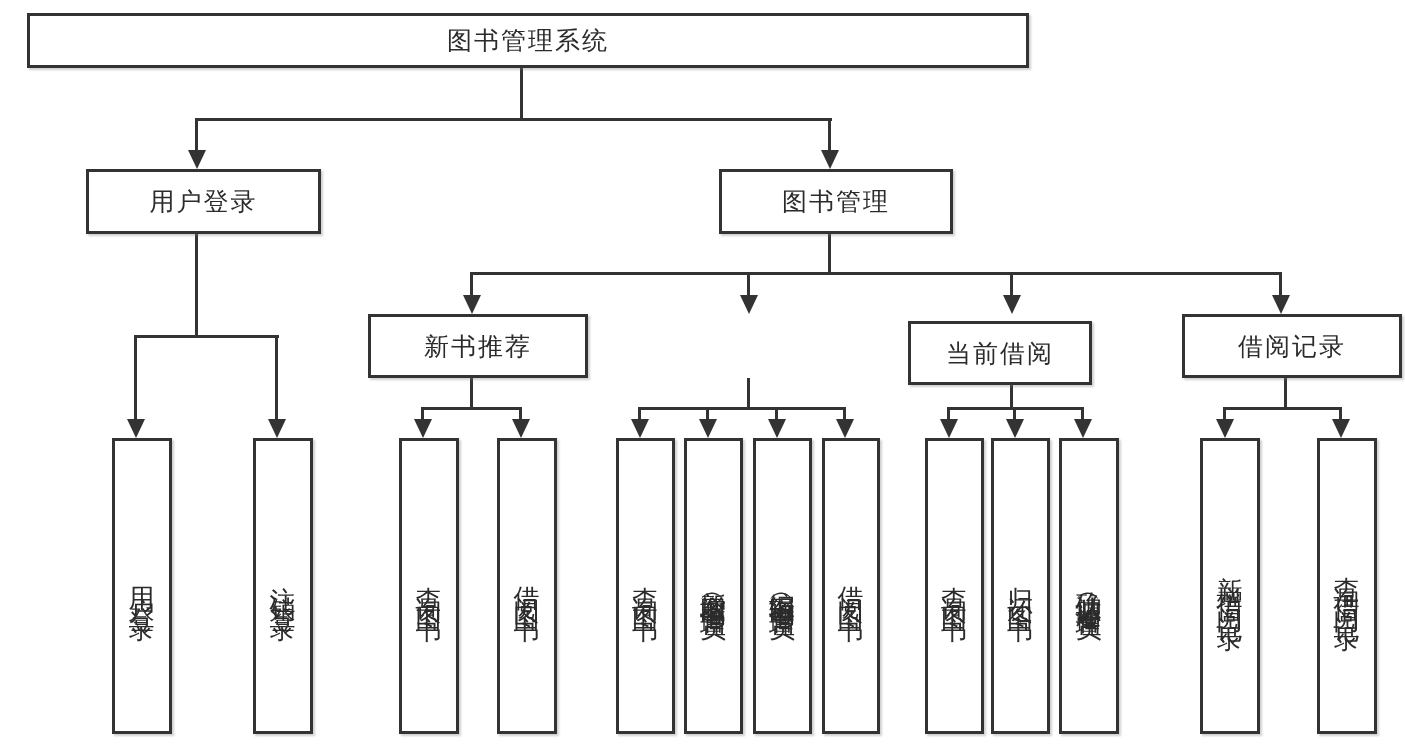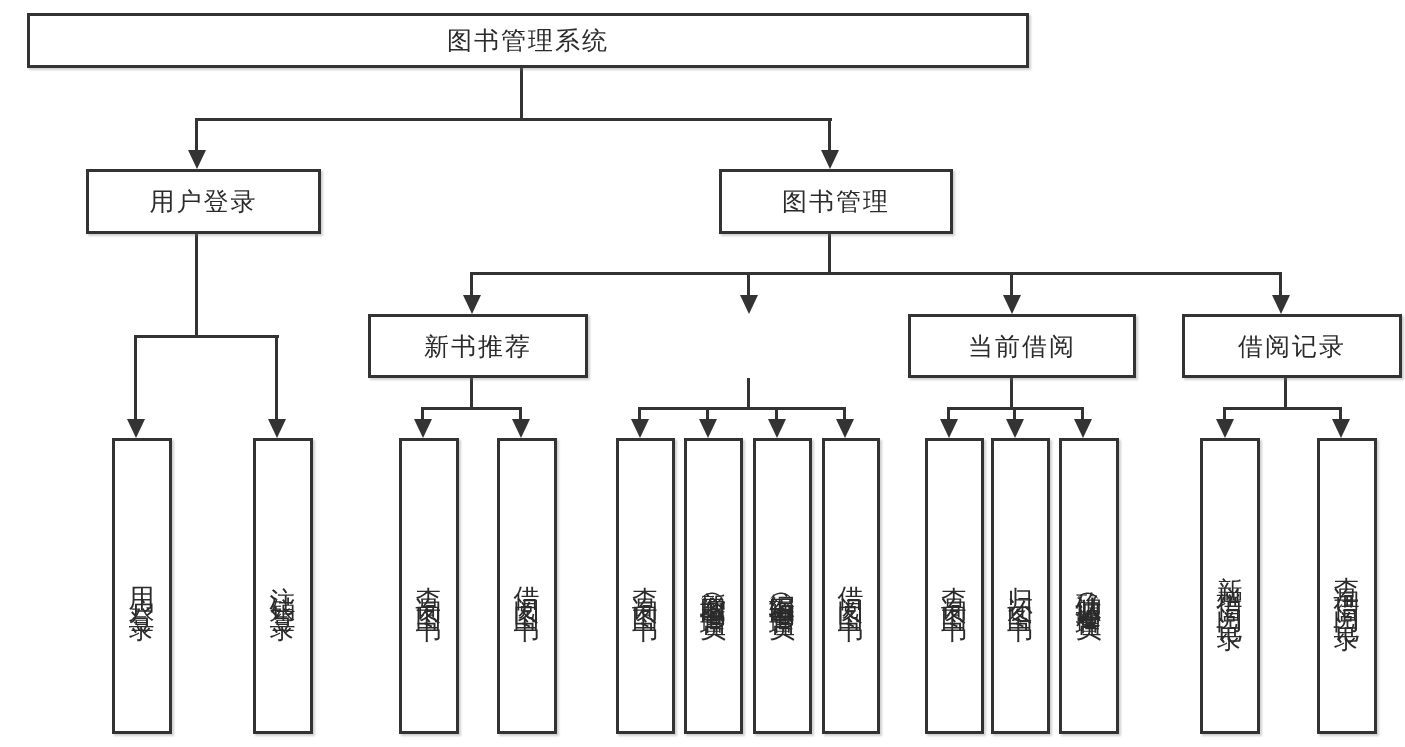--- a/index.html
+++ b/index.html
@@ -63,21 +63,21 @@
   <div class="vl" style="left:470px;top:272px;height:25px"></div>
   <div class="ah" style="left:463px;top:295px"></div>
   <div class="vl" style="left:747px;top:272px;height:25px"></div>
   <div class="ah" style="left:740px;top:295px"></div>
   <div class="vl" style="left:1010px;top:272px;height:25px"></div>
   <div class="ah" style="left:1003px;top:295px"></div>
   <div class="vl" style="left:1279px;top:272px;height:25px"></div>
   <div class="ah" style="left:1272px;top:295px"></div>
 
   <div class="box" style="left:362px;top:314px;width:220px;height:64px">新书推荐</div>
-  <div class="box" style="left:902px;top:314px;width:228px;height:64px">当前借阅</div>
+  <div class="box" style="left:902px;top:321px;width:184px;height:64px">当前借阅</div>
   <div class="box" style="left:1176px;top:314px;width:220px;height:64px">借阅记录</div>
 
   <div class="vl" style="left:470px;top:378px;height:29px"></div>
   <div class="hl" style="left:421px;top:407px;width:101px"></div>
   <div class="vl" style="left:421px;top:407px;height:14px"></div>
   <div class="ah" style="left:414px;top:419px"></div>
   <div class="vl" style="left:519px;top:407px;height:14px"></div>
   <div class="ah" style="left:512px;top:419px"></div>
 
   <div class="vl" style="left:747px;top:378px;height:29px"></div>

